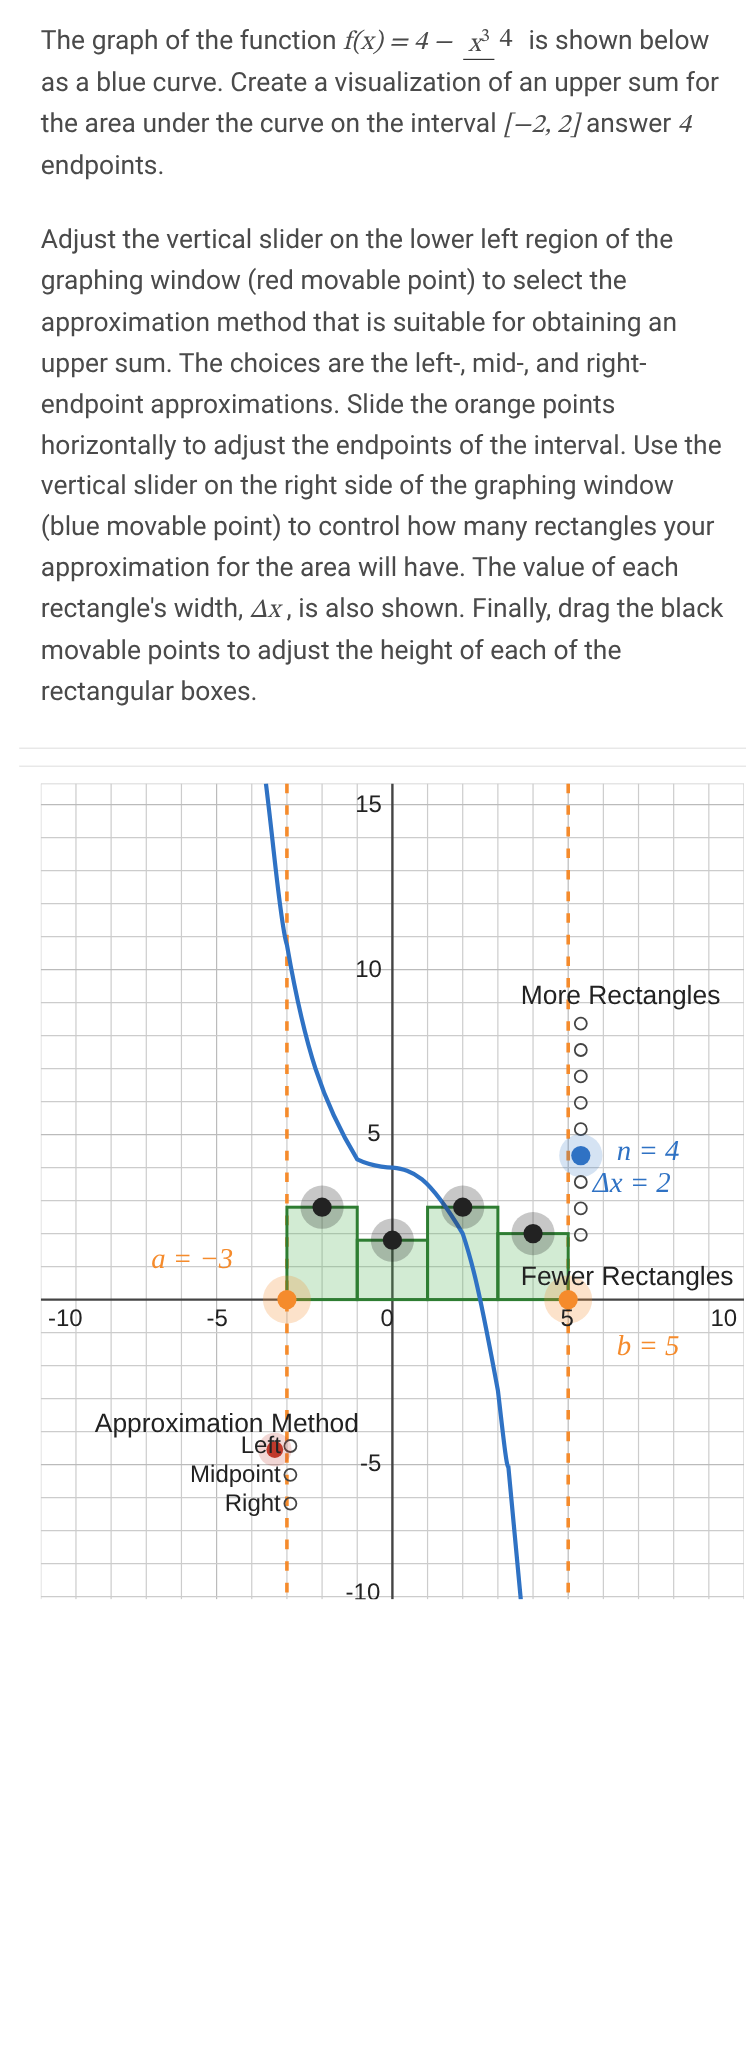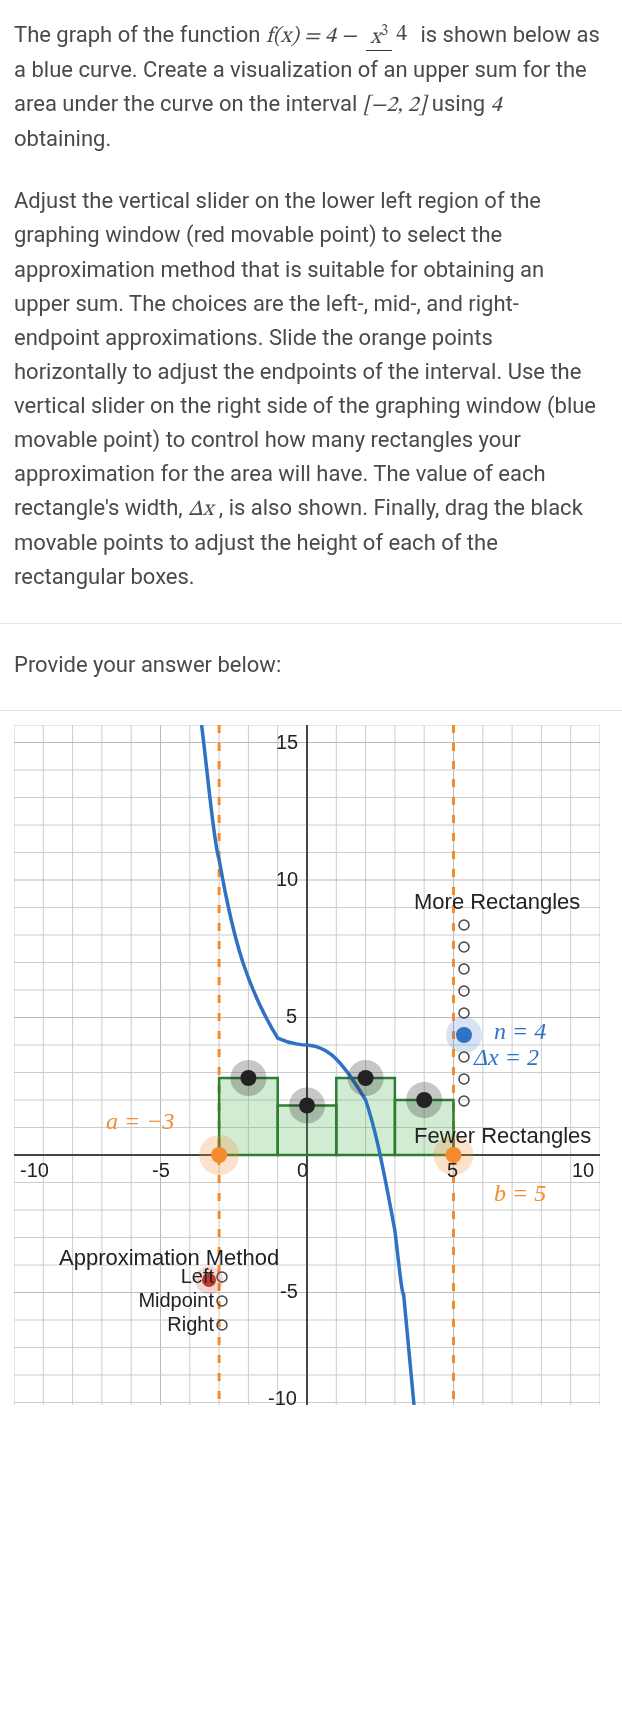--- a/index.html
+++ b/index.html
@@ -6,21 +6,21 @@
   body {
     margin: 0;
     font-family: -apple-system, BlinkMacSystemFont, "Segoe UI", Roboto, "Helvetica Neue", Arial, sans-serif;
     color: #4a4a4a;
     font-size: 22px;
     line-height: 1.55;
     background: #fff;
   }
   .page {
     width: 622px;
-    padding: 18px 18px 0 14px;
+    padding: 18px 18px 0 34px;
   }
   .problem-text { margin-bottom: 28px; }
   .problem-text p { margin: 0 0 28px 0; }
   .math { font-family: "Cambria Math", "STIX Two Math", "Times New Roman", serif; font-style: italic; }
   .frac {
     display: inline-flex;
     flex-direction: row;
     text-align: center;
     vertical-align: middle;
     font-family: "Cambria Math","STIX Two Math","Times New Roman", serif;
@@ -70,34 +70,33 @@
     <p>
       <span>The graph of the function </span>
       <span class="math">
         <span>f(x) = 4 − </span><span class="frac">
             <span class="num"><span style="font-style:italic">x</span><sup>3</sup></span>
             <span class="den">4</span>
           </span>
       </span>
       <span> is shown below as a blue curve. Create a visualization of an upper sum for the area under the curve on the interval </span>
       <span class="math">[−2, 2]</span>
-      <span> using </span>
+      <span> answer </span>
       <span class="math">4</span>
-      <span> obtaining.</span>
+      <span> endpoints.</span>
     </p>
 
     <p>
       <span>Adjust the vertical slider on the lower left region of the graphing window (red movable point) to select the approximation method that is suitable for obtaining an upper sum. The choices are the left-, mid-, and right-endpoint approximations. Slide the orange points horizontally to adjust the endpoints of the interval. Use the vertical slider on the right side of the graphing window (blue movable point) to control how many rectangles your approximation for the area will have. The value of each rectangle's width, </span>
       <span class="math">Δx</span>
       <span>, is also shown. Finally, drag the black movable points to adjust the height of each of the rectangular boxes.</span>
     </p>
   </div>
 
   <hr class="divider">
-  <div class="answer-label">Provide your answer below:</div>
   <hr class="divider">
 
   <div class="graph-wrap">
     <svg width="586" height="680" viewBox="0 0 586 680">
 
       <g>
 
         <g>
 
           <line class="grid-line" x1="0" y1="0" x2="0" y2="680"></line>

